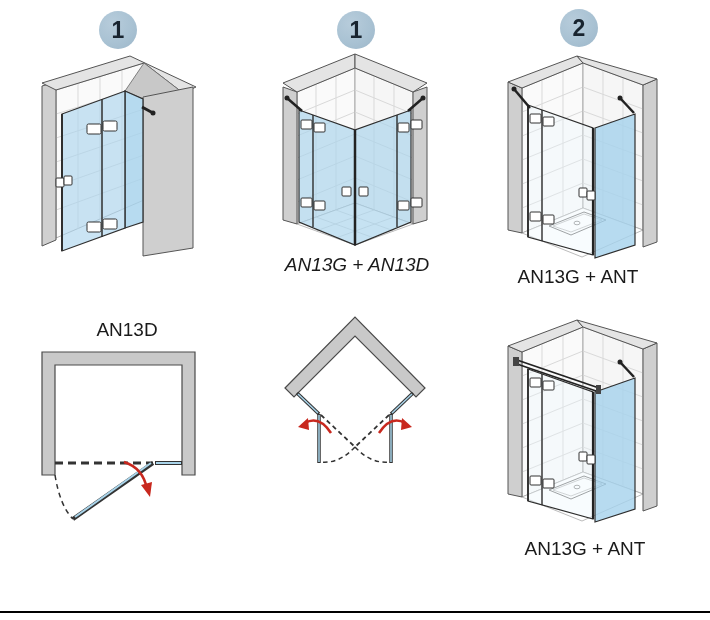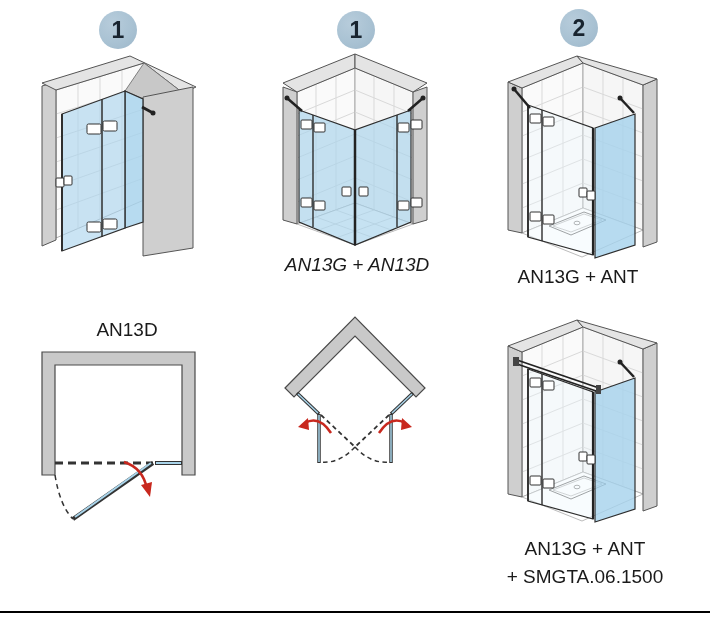--- a/index.html
+++ b/index.html
@@ -288,18 +288,17 @@
     <div>AN13D</div>
   </div>
   <div class="abs prod-label" style="left:257px;top:251px;width:200px;font-style:italic;">
     <div>AN13G + AN13D</div>
   </div>
   <div class="abs prod-label" style="left:478px;top:263px;width:200px;">
     <div>AN13G + ANT</div>
   </div>
   <div class="abs prod-label" style="left:470px;top:535px;width:230px;">
     <div>AN13G + ANT</div>
-    <div>+ SMGTA.06.1500</div>
   </div>
 
   <div class="abs rule" style="top:611px;"></div>
 
 </div>
 
 </body></html>

